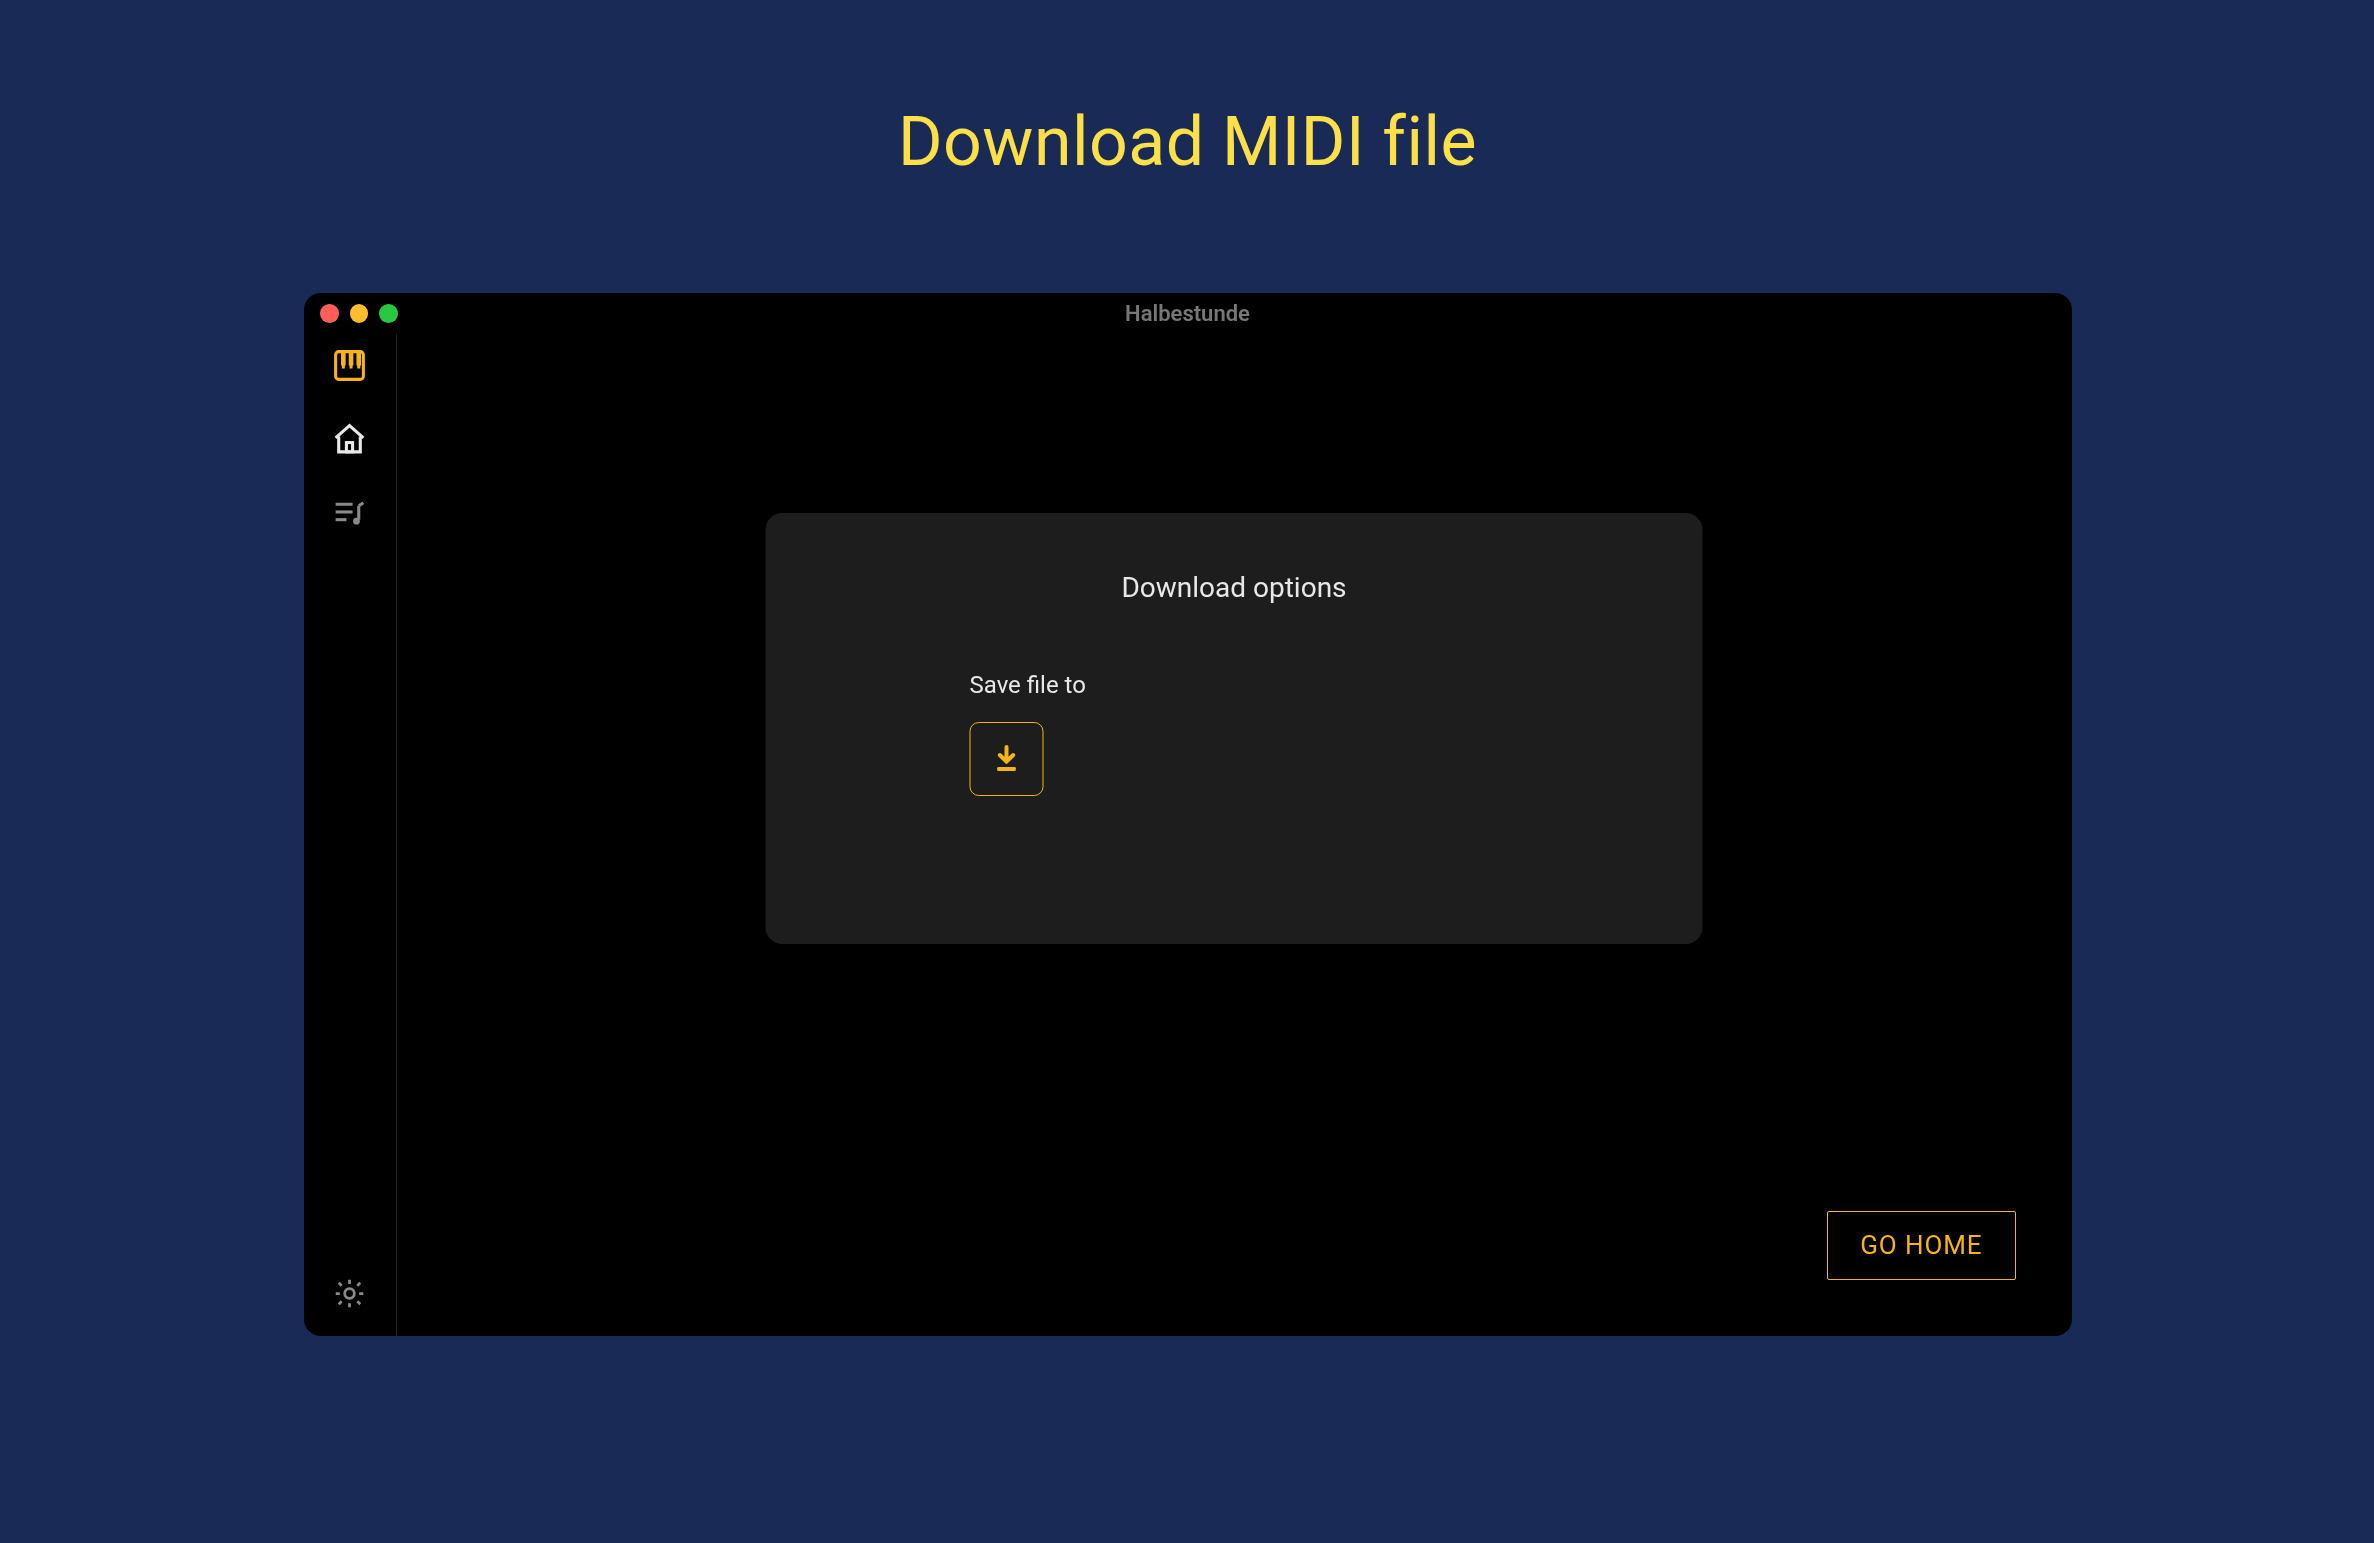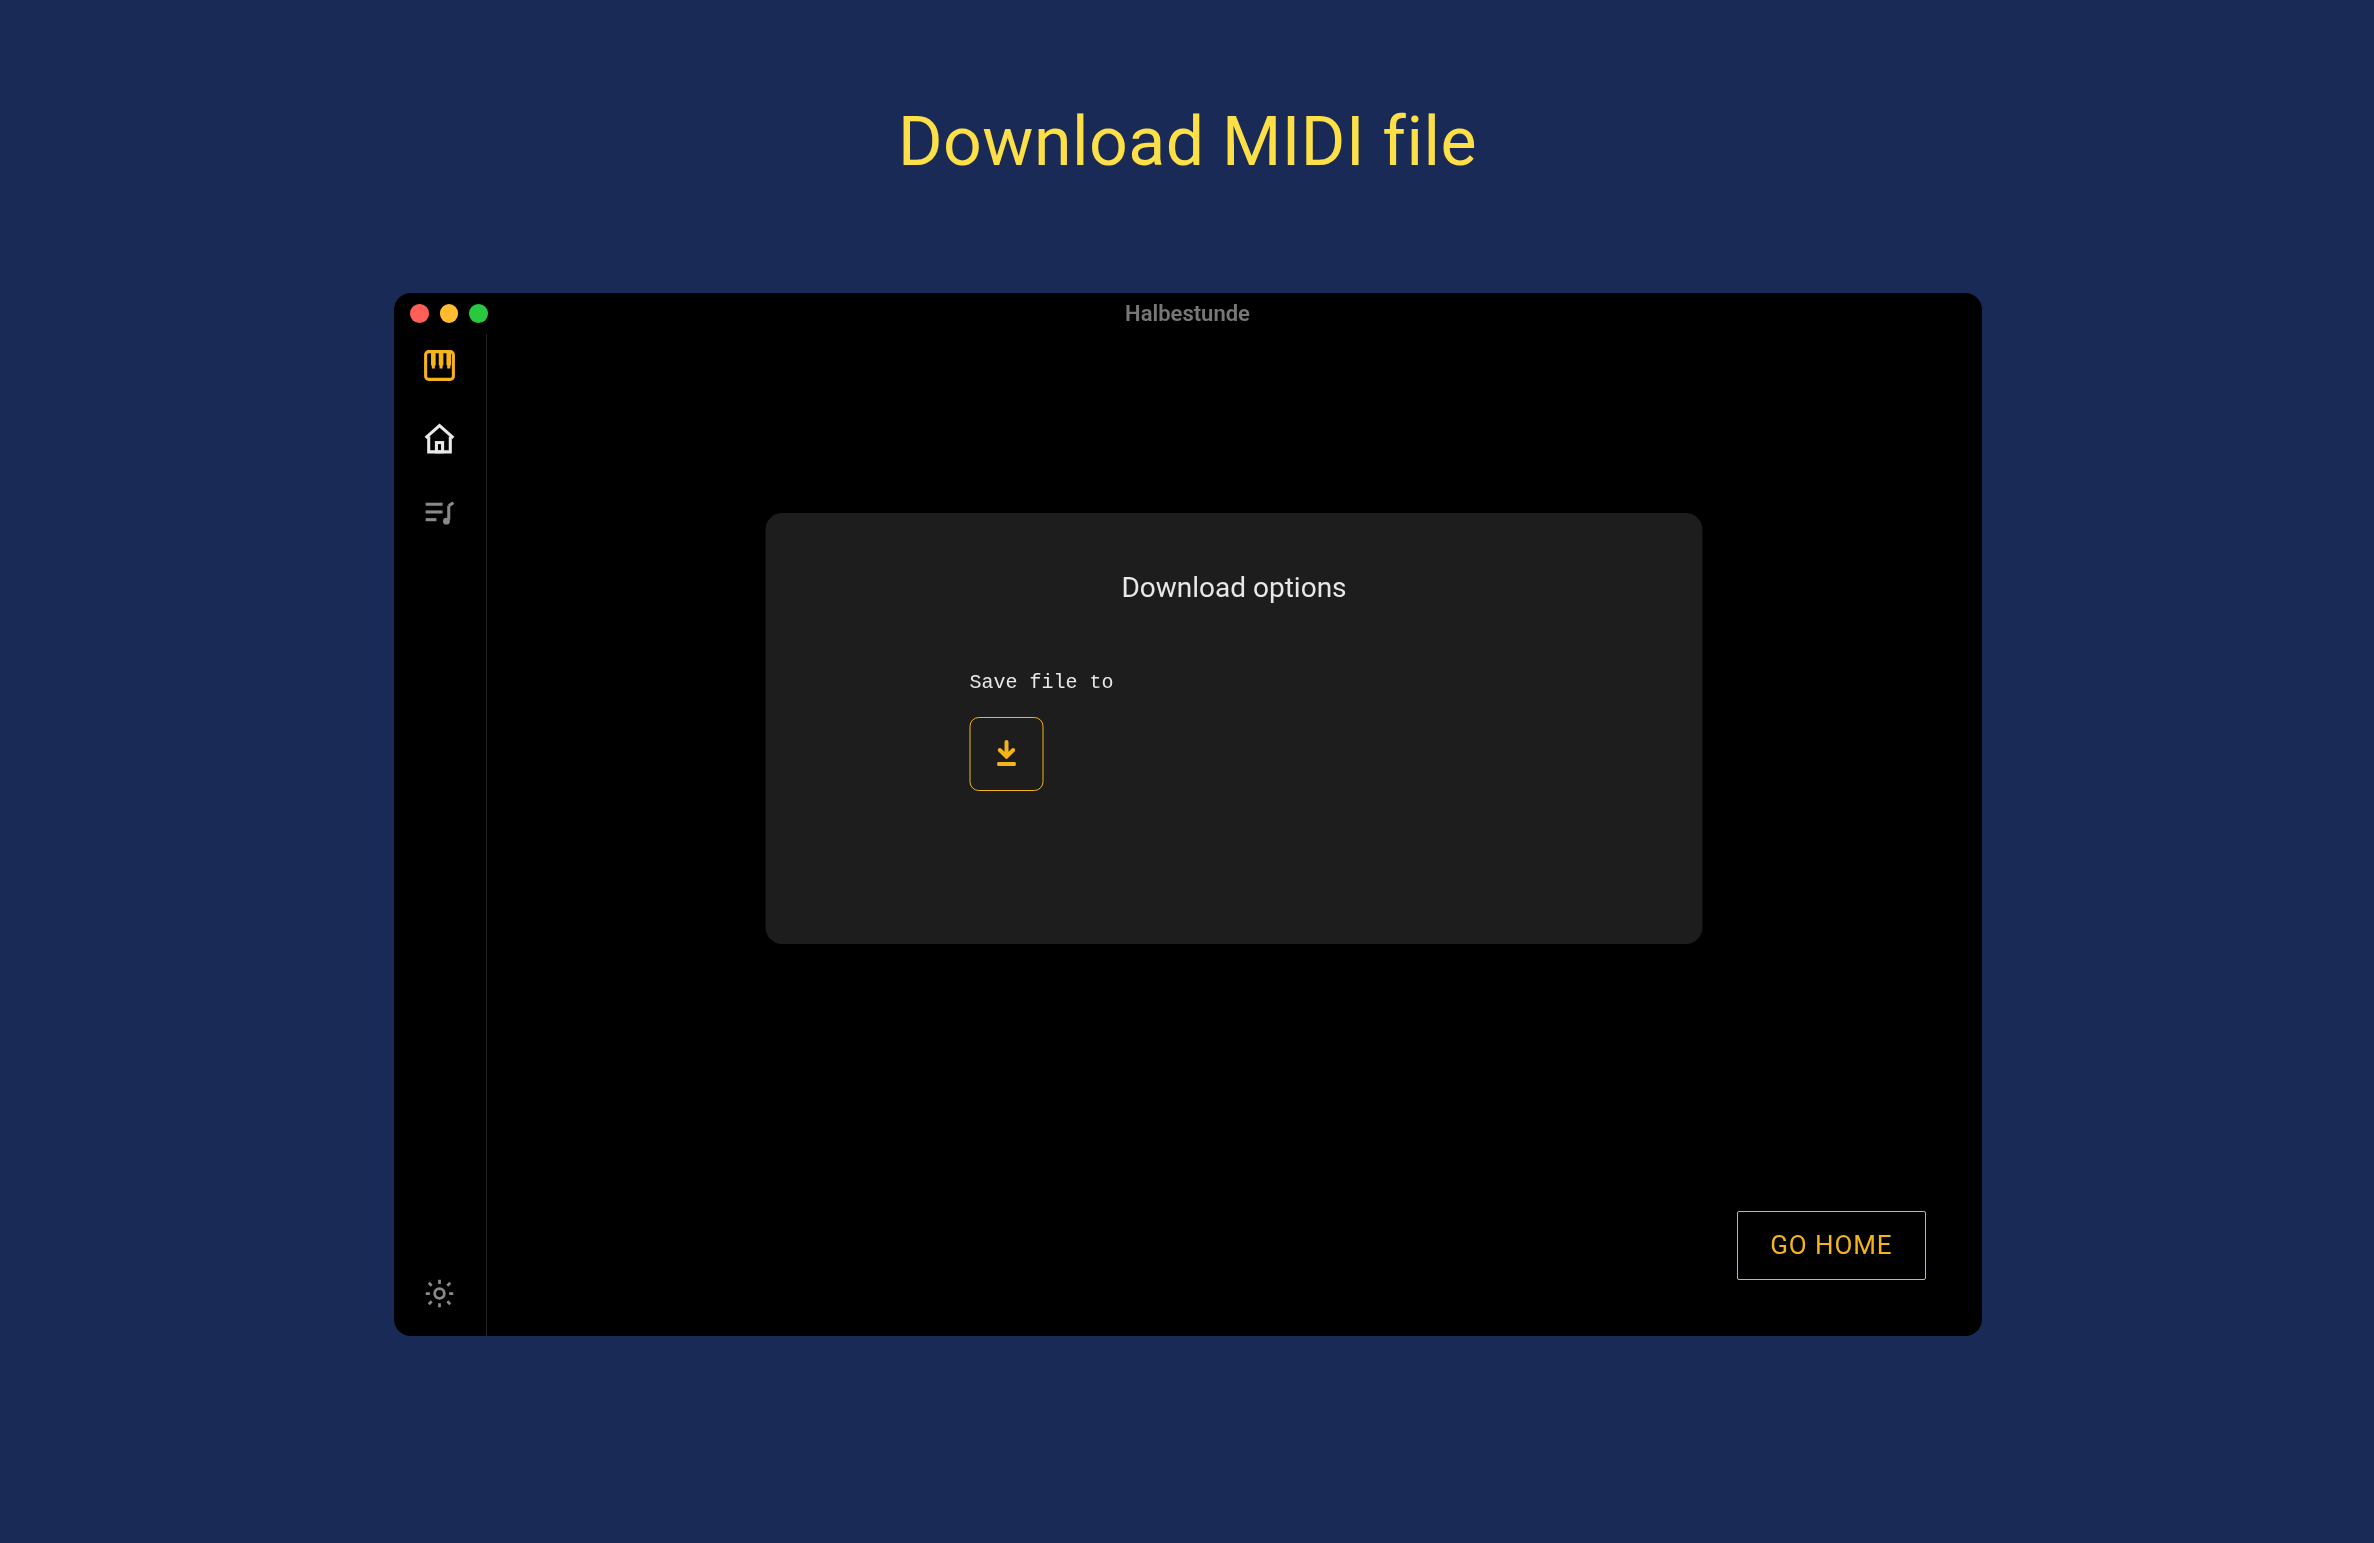--- a/index.html
+++ b/index.html
@@ -14,21 +14,21 @@
   }
   .page-title {
     color: #fde047;
     font-size: 68px;
     font-weight: 400;
     margin-top: 102px;
     margin-bottom: 111px;
     letter-spacing: 0.5px;
   }
   .app-window {
-    width: 1588px;
+    width: 1768px;
     height: 1043px;
     background: #000;
     border-radius: 16.7px;
     overflow: hidden;
     position: relative;
   }
   .titlebar {
     height: 41px;
     display: flex;
     align-items: center;
@@ -103,24 +103,23 @@
     color: #e8e8e8;
     font-size: 28px;
     font-weight: 400;
     margin-bottom: 67px;
   }
   .field-group {
     width: 529px;
   }
   .field-label {
     color: #e8e8e8;
-    font-size: 20px;
+    font-size: 24px;
     margin-bottom: 23px;
     display: block;
-    font-family: Liberation Mono, monospace;
   }
   .field-row {
     display: flex;
     align-items: center;
     gap: 22px;
   }
   .dest-box {
     flex: 1;
     height: 74px;
     border: 1.9px solid #8a8a8a;

